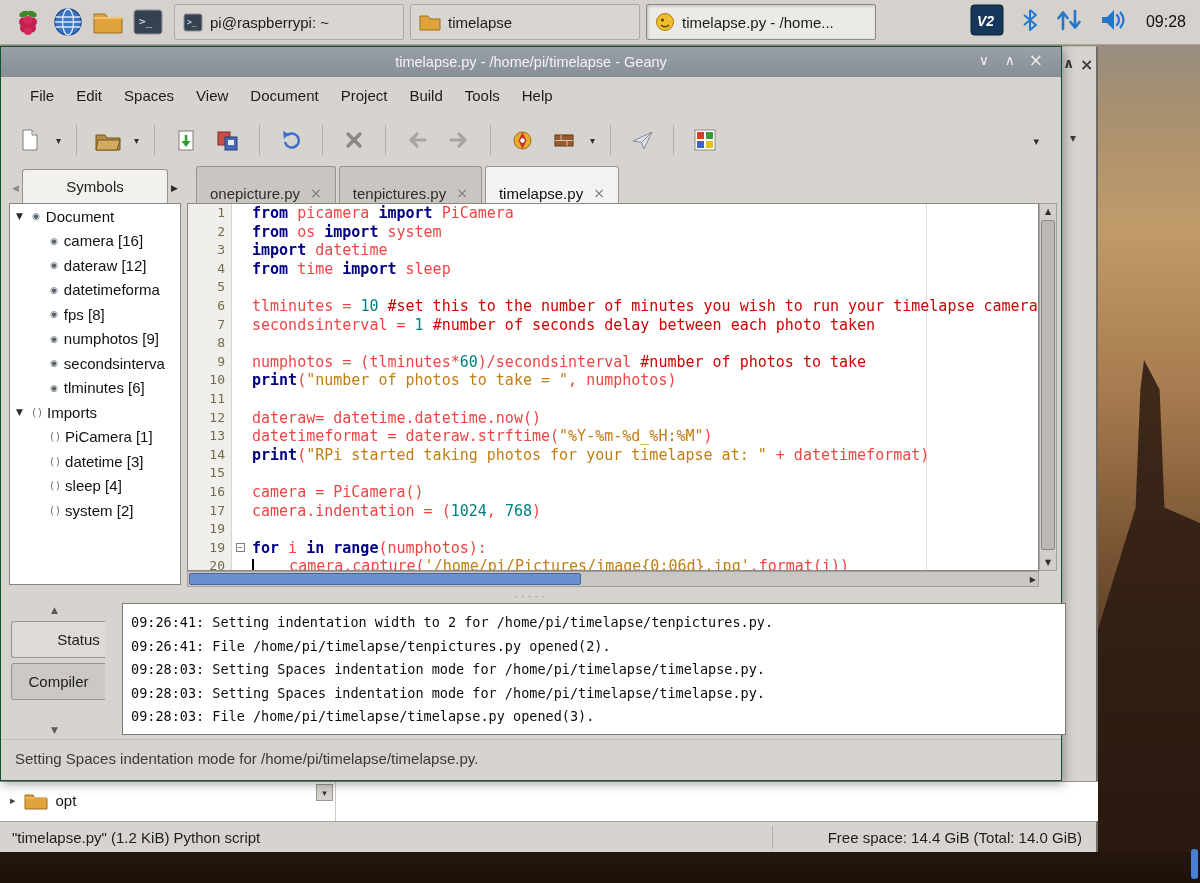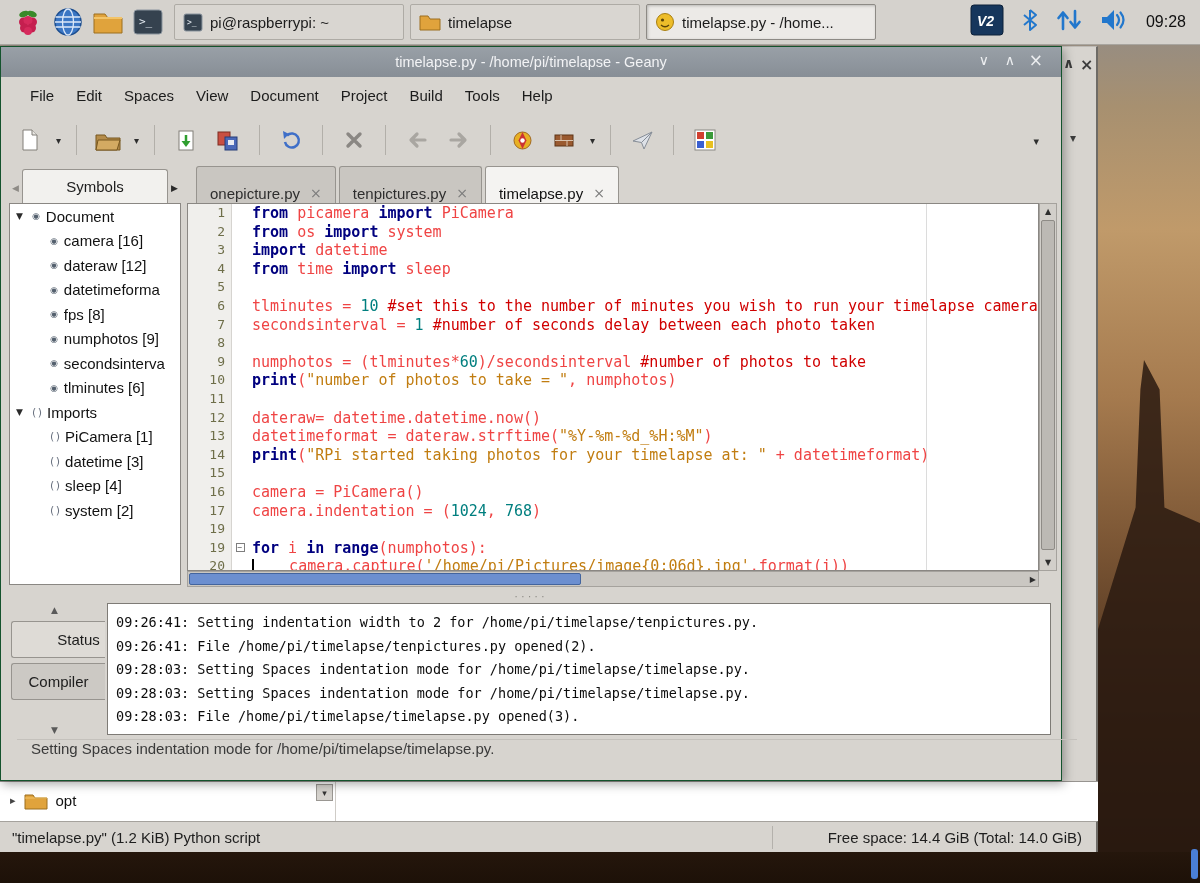--- a/index.html
+++ b/index.html
@@ -109,24 +109,24 @@
     letter-spacing:3px; color:#8b8883; line-height:10px; }
 
   
   .msg-tabs { position:absolute; left:8px; top:556px; width:98px; height:132px; }
   .msg-arrow { position:absolute; left:42px; font-size:9px; color:#5a5a5a; font-family:"DejaVu Sans",sans-serif; }
   .msg-arrow.up { top:2px; } .msg-arrow.down { bottom:0; }
   .msg-tab { position:absolute; left:2px; width:94px; height:37px; display:flex; align-items:center; justify-content:center;
     font-size:15px; color:#1c1c1c; background:#ccc9c4; border:1px solid #97948f; border-radius:3px 0 0 3px; border-right:none; }
   .msg-tab.t0 { top:18px; background:#dedbd6;padding-left:40px; }
   .msg-tab.t1 { top:60px; }
-  .msg-area { position:absolute; left:106px; top:556px; width:944px; height:132px; background:#fff; border:1px solid #7e7b76; overflow:hidden; padding:7px 8px; }
+  .msg-area { position:absolute; left:121px; top:556px; width:944px; height:132px; background:#fff; border:1px solid #7e7b76; overflow:hidden; padding:7px 8px; }
   .msg-line { font-family:"DejaVu Sans Mono","Liberation Mono",monospace; font-size:13.5px; color:#0c0c0c; line-height:23.5px; white-space:pre; }
 
-  .statusbar { position:absolute; left:16px; top:692px; width:100%; height:38px; display:flex; align-items:flex-start; padding-left:14px;
+  .statusbar { position:absolute; left:0; top:692px; width:100%; height:38px; display:flex; align-items:center; padding-left:14px;
     font-size:15px; color:#3a3a3a; border-top:1px solid #c4c1bc; }
 </style>
 </head>
 <body>
 
 <div class="temple"></div>
 <div class="desk-scrollbit"></div>
 
 <div class="fm-strip">
   <span class="fm-ctrl mx icon">∧</span>

